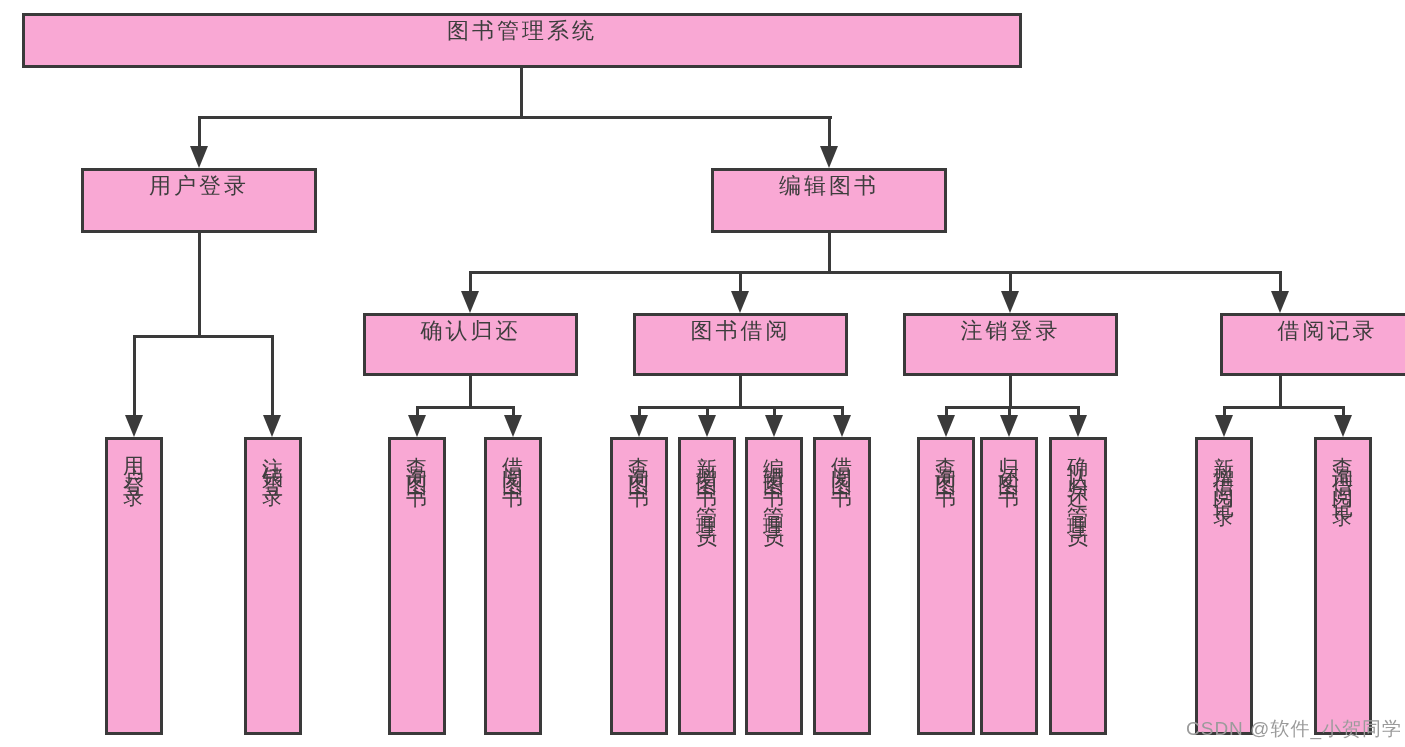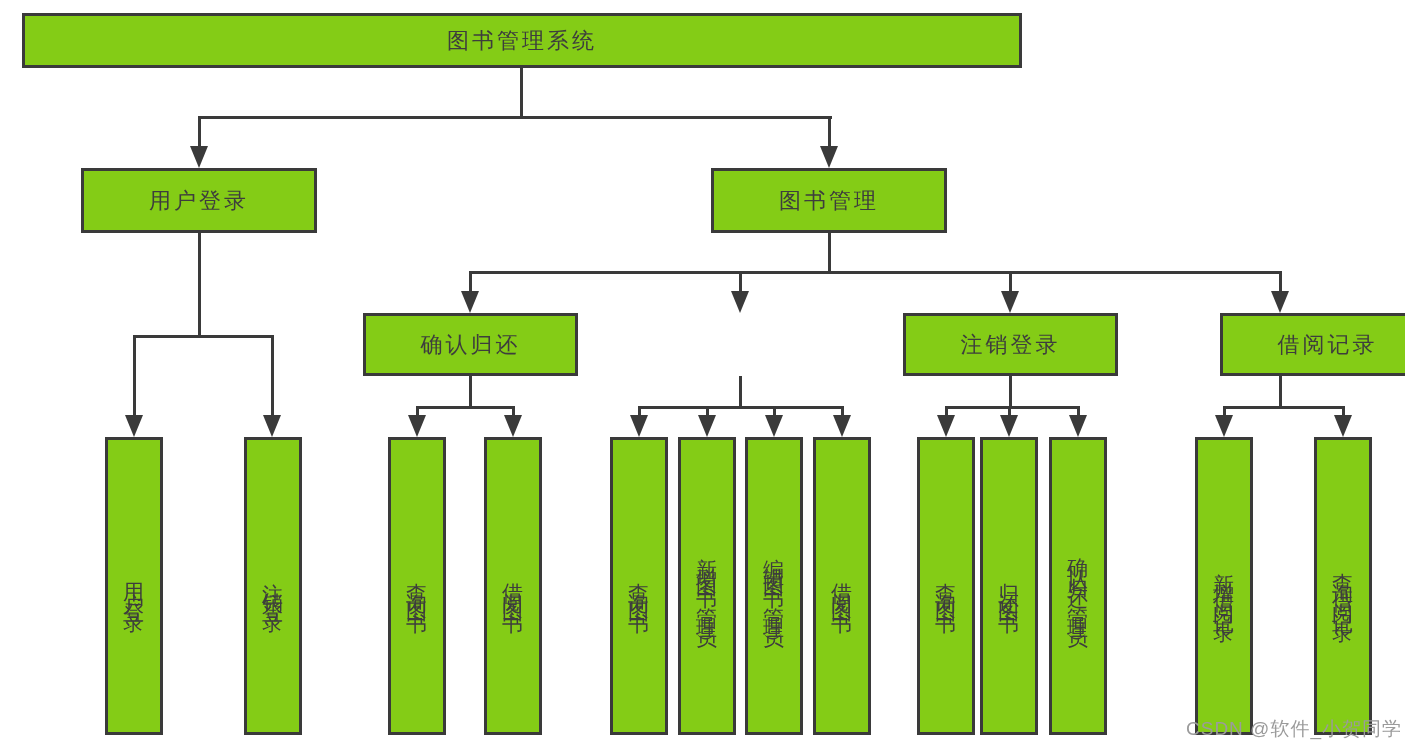--- a/index.html
+++ b/index.html
@@ -8,21 +8,21 @@
     --watermark:#9b9b9b;
     --background:#ffffff;
   }
   html,body{margin:0;padding:0;background:var(--background);}
   .canvas{
     position:relative;width:1405px;height:747px;background:var(--background);
     font-family:"Liberation Sans","DejaVu Sans",sans-serif;overflow:hidden;
   }
   .box{
     position:absolute;box-sizing:border-box;border:3px solid var(--line);
-    background:#84cc16;display:flex;align-items:center;justify-content:center;
+    background:#f9a8d4;display:flex;justify-content:center;
     color:var(--text);
   }
   .box.h{font-size:22px;letter-spacing:3px;}
   .box.v{font-size:21px;}
   .box.v span{writing-mode:vertical-rl;text-orientation:mixed;letter-spacing:10px;line-height:1.1;}
   .vline{position:absolute;width:3px;background:var(--line);}
   .hline{position:absolute;height:3px;background:var(--line);}
   .arrow{
     position:absolute;width:0;height:0;
     border-left:9px solid transparent;border-right:9px solid transparent;
@@ -95,25 +95,28 @@
   <div class="arrow" style="left:1334px;top:415px;"></div>
 
   <div class="box h" style="left:22px;top:13px;width:1000px;height:55px;">
     <span>图书管理系统</span>
   </div>
 
   <div class="box h" style="left:81px;top:168px;width:236px;height:65px;">
     <span>用户登录</span>
   </div>
   <div class="box h" style="left:711px;top:168px;width:236px;height:65px;">
-    <span>图书管理</span>
+    <span>编辑图书</span>
   </div>
 
   <div class="box h" style="left:363px;top:313px;width:215px;height:63px;">
     <span>确认归还</span>
+  </div>
+  <div class="box h" style="left:633px;top:313px;width:215px;height:63px;">
+    <span>图书借阅</span>
   </div>
   <div class="box h" style="left:903px;top:313px;width:215px;height:63px;">
     <span>注销登录</span>
   </div>
   <div class="box h" style="left:1173px;top:313px;width:215px;height:63px;margin-left:47px;">
     <span>借阅记录</span>
   </div>
 
   <div class="box v" style="left:105px;top:437px;width:58px;height:298px;">
     <span>用户登录</span>

